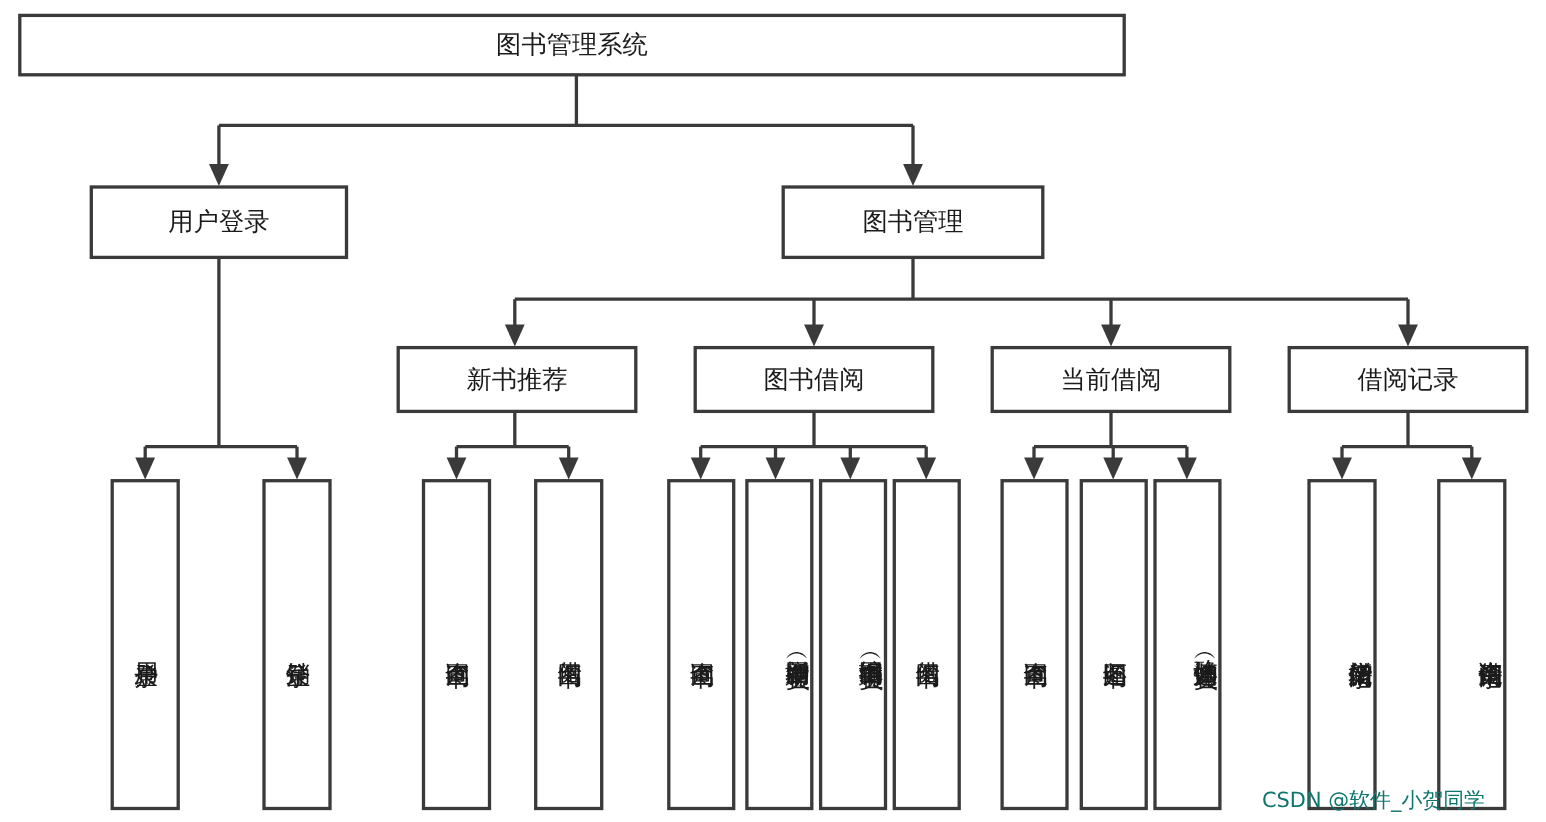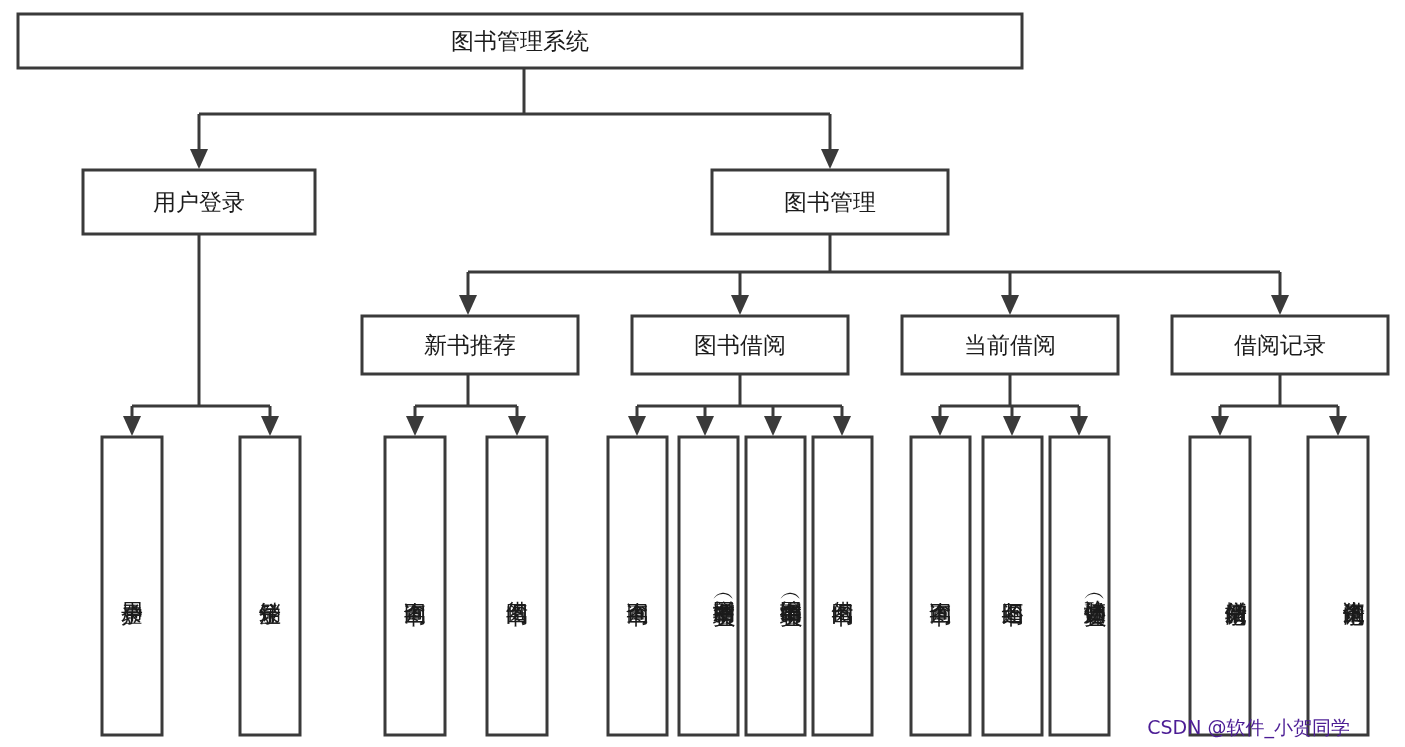--- a/index.html
+++ b/index.html
@@ -28,21 +28,21 @@
     text-orientation:upright;
     letter-spacing:1px;
     white-space:nowrap;
     display:flex;align-items:flex-start;justify-content:center;
     pointer-events:none;
   }
   .vlabel.centered{align-items:center;}
   .watermark{
     position:absolute;right:14px;bottom:6px;
     font-family:"DejaVu Sans","Liberation Sans",sans-serif;
-    font-size:19px;color:#4c1d95;white-space:nowrap;
+    font-size:19px;color:#0f766e;white-space:nowrap;
   }
 </style>
 </head>
 <body>
 
 <div id="diagram-root">
 
   <svg id="tree-svg" viewBox="0 0 1405 747">
     <g id="connectors-layer">
         <line x1="524" y1="68" x2="524" y2="114" class="connector"></line>

